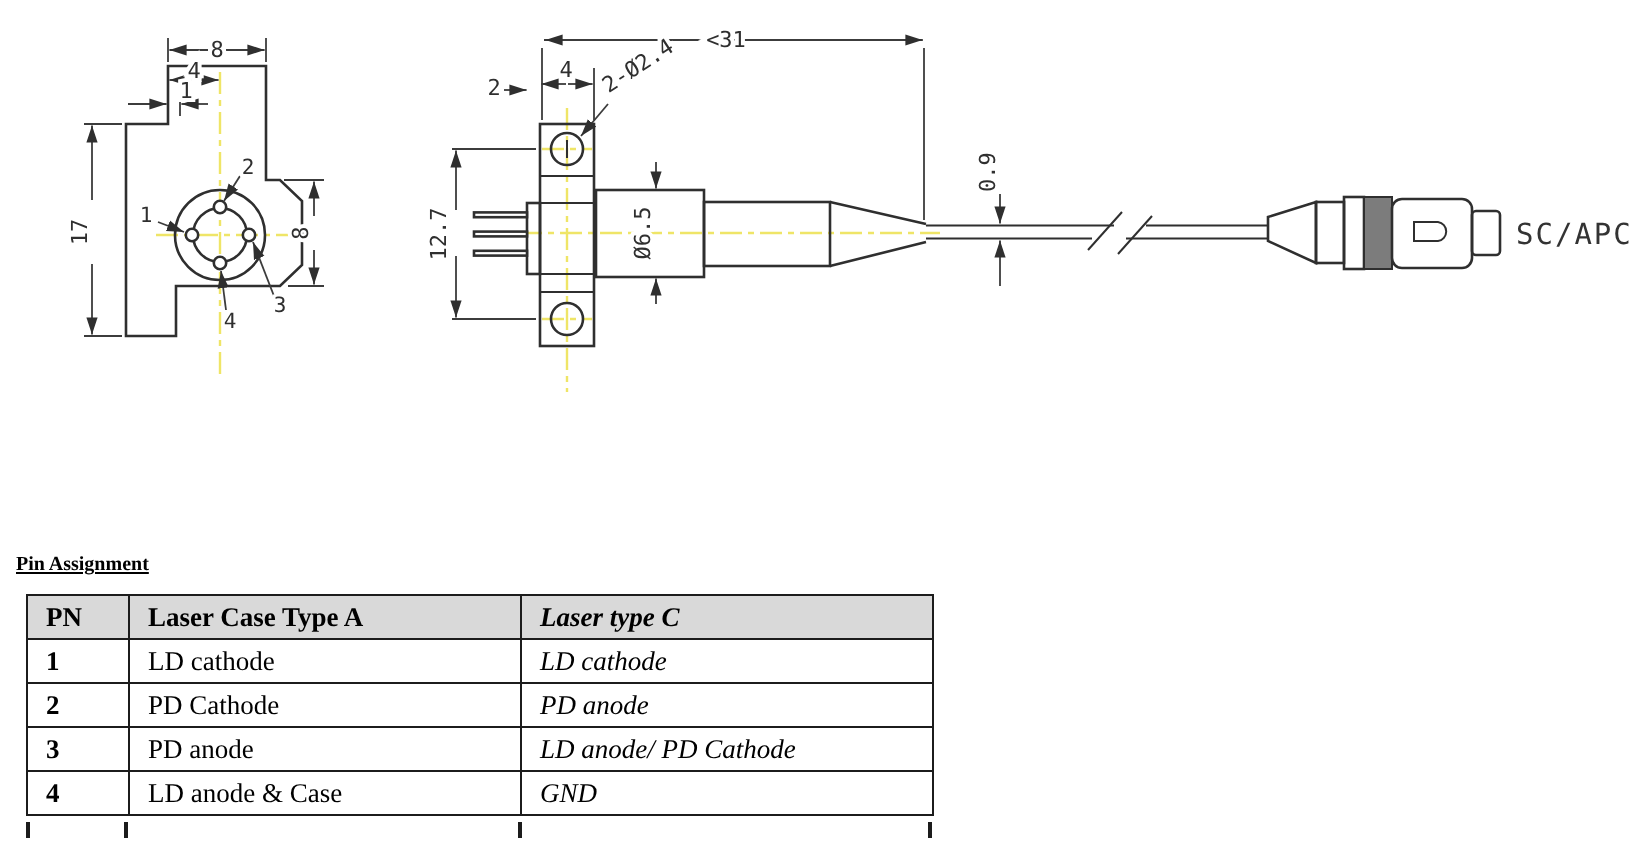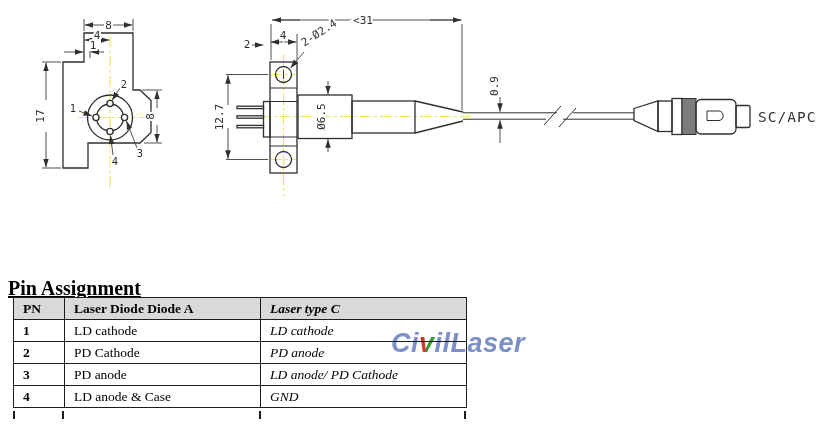--- a/index.html
+++ b/index.html
@@ -12,21 +12,21 @@
   .dim{fill:none;stroke:#3c3c3c;stroke-width:0.9;}
   .cl{fill:none;stroke:#efe567;stroke-width:1.2;stroke-dasharray:11 3 3 3;}
   .dtxt{font:11px "DejaVu Sans Mono",monospace;fill:#2f2f2f;text-anchor:middle;
         dominant-baseline:central;paint-order:stroke;stroke:#ffffff;stroke-width:4px;}
   .ptxt{font:10.5px "DejaVu Sans Mono",monospace;fill:#2f2f2f;text-anchor:middle;
         dominant-baseline:central;paint-order:stroke;stroke:#ffffff;stroke-width:3px;}
   .sctxt{font:14.5px "DejaVu Sans Mono",monospace;fill:#333;letter-spacing:1px;}
   .grayband{fill:#7c7c7c;stroke:#2f2f2f;stroke-width:1;}
 
   #pin-title{position:absolute;left:8px;top:277px;font-family:"Liberation Serif",serif;
-             font-size:20px;font-weight:bold;text-decoration:underline;color:#000;}
+             font-size:10px;font-weight:bold;text-decoration:underline;color:#000;}
   #pin-table{position:absolute;left:13px;top:297px;border-collapse:collapse;
              font-family:"Liberation Serif",serif;font-size:13.5px;color:#000;}
   #pin-table td,#pin-table th{border:1.6px solid #1c1c1c;height:21px;padding:0 6px 0 9px;
              text-align:left;vertical-align:middle;white-space:nowrap;margin-left:13px;}
   #pin-table th{background:#d9d9d9;font-weight:bold;}
   #pin-table .c-pn{width:35px;font-weight:bold;}
   #pin-table .c-a{width:180px;}
   #pin-table .c-c{width:190px;font-style:italic;}
   .stub{position:absolute;top:411px;width:2px;height:8px;background:#1c1c1c;}
 
@@ -201,30 +201,29 @@
       <rect class="ol" x="672" y="98.5" width="10" height="36"></rect>
       <rect class="grayband" x="682" y="98.5" width="14" height="36"></rect>
       <rect class="ol" x="696" y="99.5" width="40" height="34.5" rx="5"></rect>
       <path class="thin" d="M707,111 H719 A4.8,4.8 0 0 1 719,120.5 H707 Z"></path>
       <rect class="ol" x="736" y="105.5" width="14" height="22" rx="2"></rect>
       <text class="sctxt" x="758" y="122">SC/APC</text>
     </g>
   </svg>
 
   
-  <div id="watermark"><span>Ci</span><span class="wv">v</span><span>ilLaser</span></div>
 
   
   <div id="pin-title">Pin Assignment</div>
 
   <table id="pin-table">
     <thead>
       <tr>
         <th class="c-pn">PN</th>
-        <th class="c-a">Laser Diode Diode A</th>
+        <th class="c-a">Laser Case Type A</th>
         <th class="c-c">Laser type C</th>
       </tr>
     </thead>
     <tbody>
       <tr>
         <td class="c-pn">1</td>
         <td class="c-a">LD cathode</td>
         <td class="c-c">LD cathode</td>
       </tr>
       <tr>

